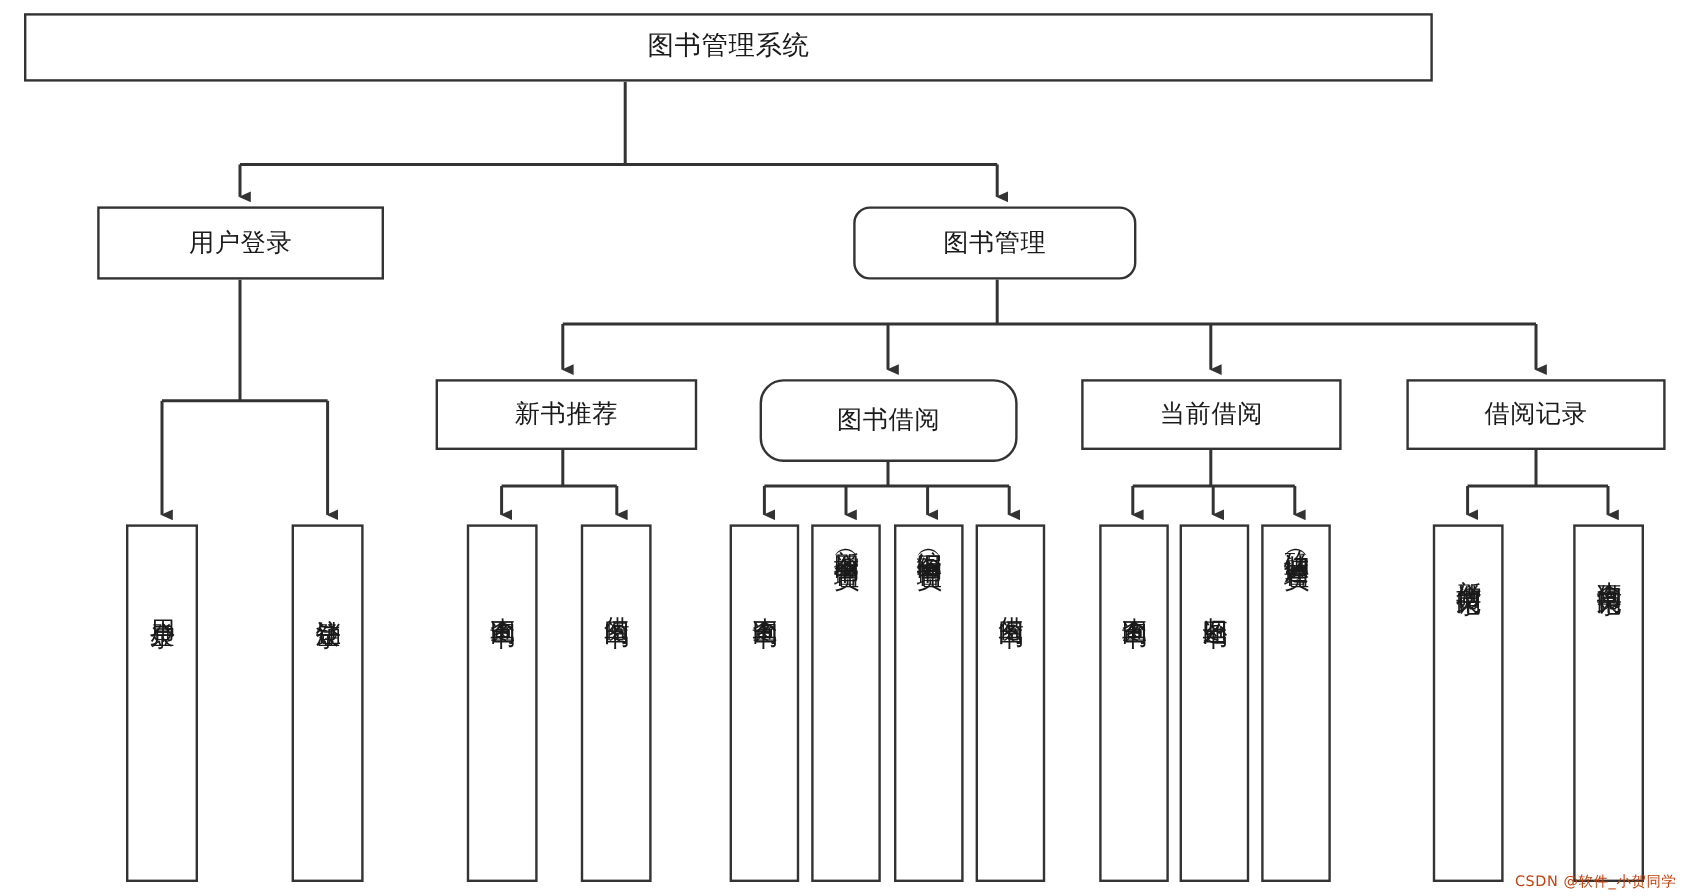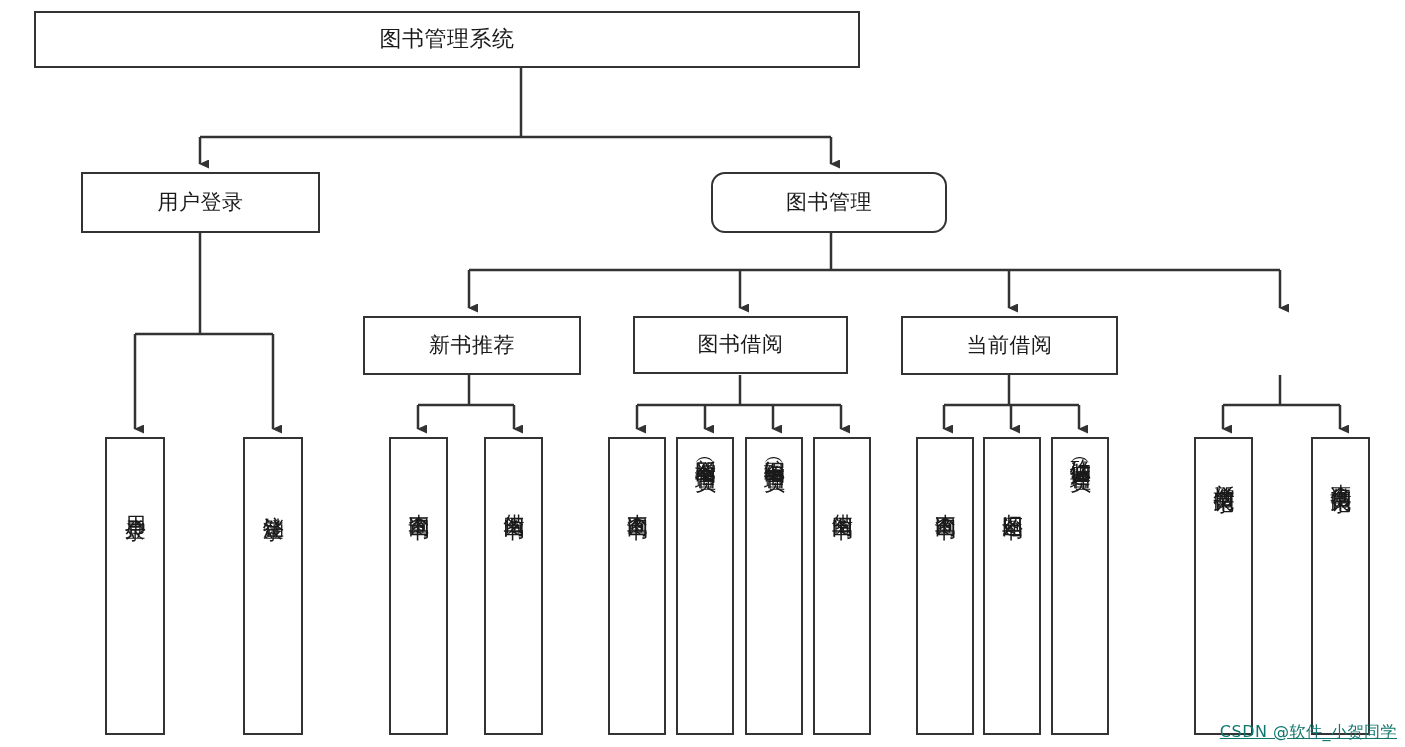--- a/index.html
+++ b/index.html
@@ -66,26 +66,25 @@
     white-space: nowrap;
   }
   
   .node.vert.top .node-label {
     padding-top: 0px;
   }
   #watermark {
     position: absolute;
     right: 8px;
     bottom: 4px;
-    font-size: 16px;
-    color: #0f766e;
+    font-size: 12px;
+    color: #c2410c;
     letter-spacing: 0.5px;
     white-space: nowrap;
     font-family: "DejaVu Sans", "Liberation Sans", sans-serif;
-    text-decoration: underline;
   }
 </style>
 </head>
 <body>
 
 <div id="diagram-root">
 
   <svg id="edges-layer" width="1405" height="747" viewBox="0 0 1405 747" xmlns="http://www.w3.org/2000/svg">
     <defs>
       <marker id="arrowhead" markerWidth="9" markerHeight="10" refX="4.5" refY="9" orient="auto" markerUnits="userSpaceOnUse">
@@ -129,44 +128,47 @@
       <path d="M 1011,405 L 1011,429" marker-end="url(#arrowhead)"></path>
       <path d="M 1079,405 L 1079,429" marker-end="url(#arrowhead)"></path>
 
       <path d="M 1280,375 L 1280,405"></path>
       <path d="M 1223,405 L 1340,405"></path>
       <path d="M 1223,405 L 1223,429" marker-end="url(#arrowhead)"></path>
       <path d="M 1340,405 L 1340,429" marker-end="url(#arrowhead)"></path>
     </g>
   </svg>
 
-  <div class="node horiz root" style="left:34px; top:11px; width:826px; height:57px;align-items:center;">
+  <div class="node horiz root" style="left:20px; top:11px; width:1174px; height:57px;align-items:center;">
     <span class="node-label">图书管理系统</span>
   </div>
 
   <div class="node horiz" style="left:81px; top:172px; width:239px; height:61px;">
     <span class="node-label">用户登录</span>
   </div>
 
   <div class="node horiz" style="left:711px; top:172px; width:236px; height:61px;border-radius:14px;">
     <span class="node-label">图书管理</span>
   </div>
 
   <div class="node horiz" style="left:363px; top:316px; width:218px; height:59px;">
     <span class="node-label">新书推荐</span>
   </div>
 
-  <div class="node horiz" style="left:633px; top:316px; width:215px; height:58px;">
+  <div class="node horiz" style="left:633px; top:316px; width:215px; height:69px;border-radius:20px;">
     <span class="node-label">图书借阅</span>
   </div>
 
   <div class="node horiz" style="left:901px; top:316px; width:217px; height:59px;align-items:center;">
     <span class="node-label">当前借阅</span>
   </div>
 
+  <div class="node horiz" style="left:1172px; top:316px; width:216px; height:59px;">
+    <span class="node-label">借阅记录</span>
+  </div>
 
   <div class="node vert" style="left:105px; top:437px; width:60px; height:298px; padding-top:60px;">
     <span class="node-label">用户登录</span>
   </div>
 
   <div class="node vert" style="left:243px; top:437px; width:60px; height:298px; padding-top:60px;">
     <span class="node-label">注销登录</span>
   </div>
 
   <div class="node vert" style="left:389px; top:437px; width:59px; height:298px; padding-top:58px;">

